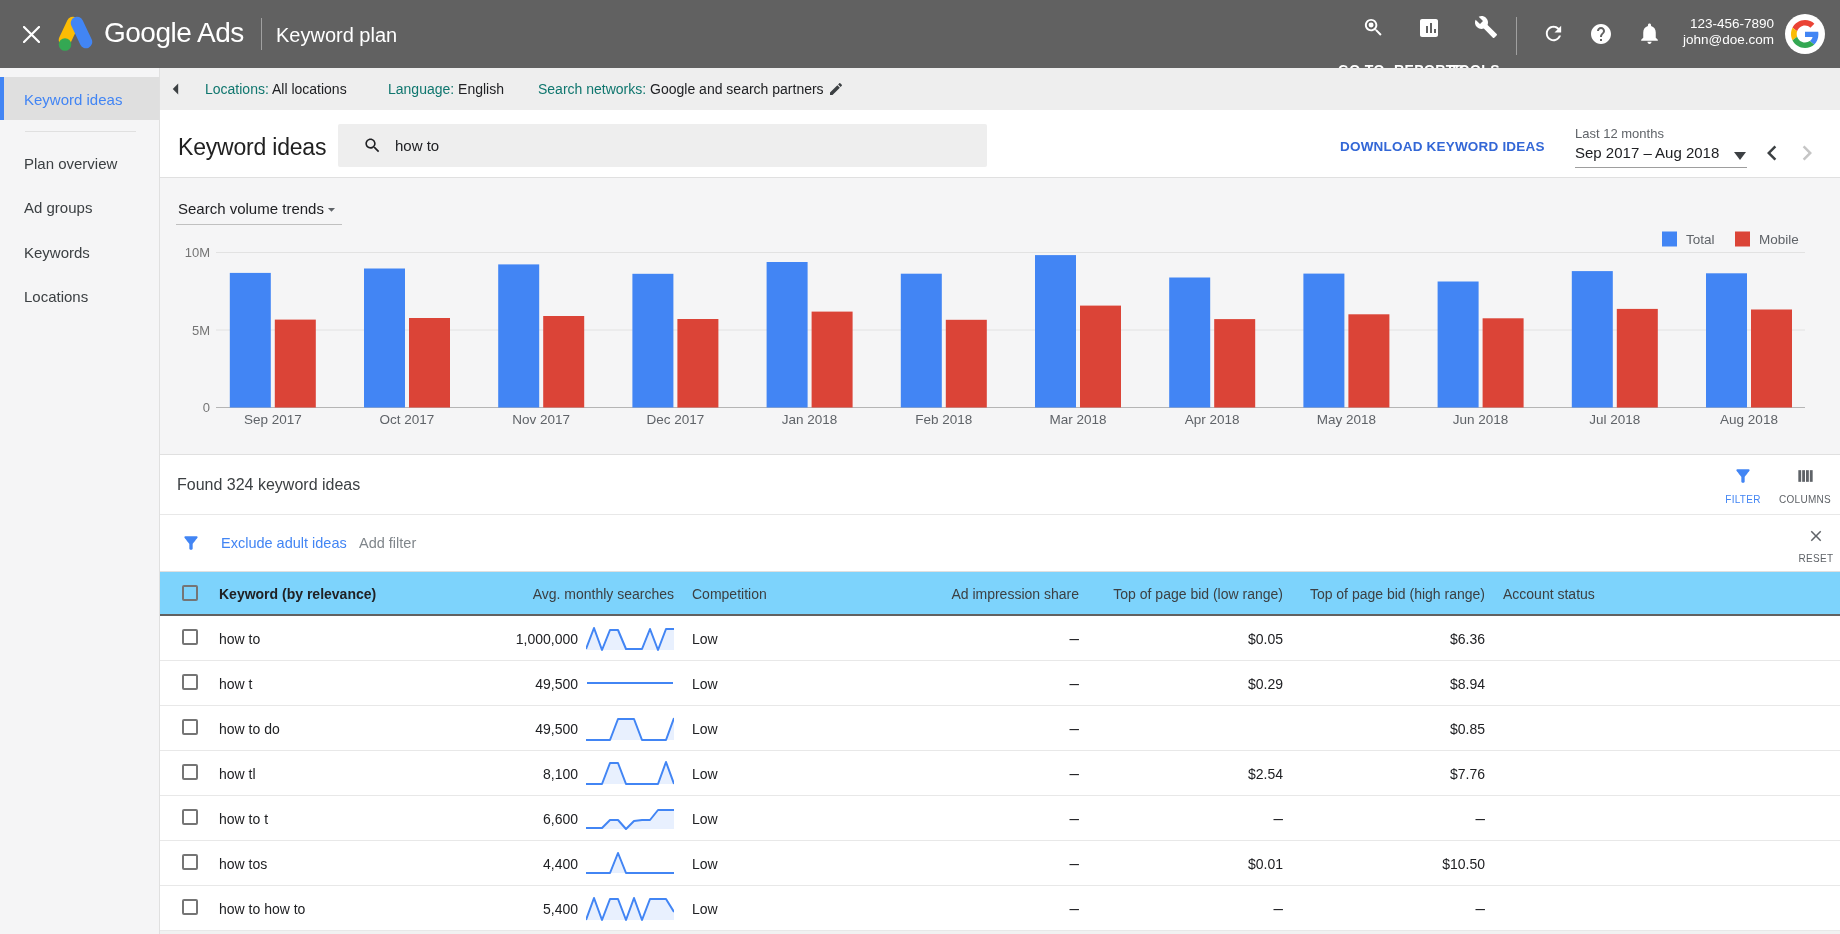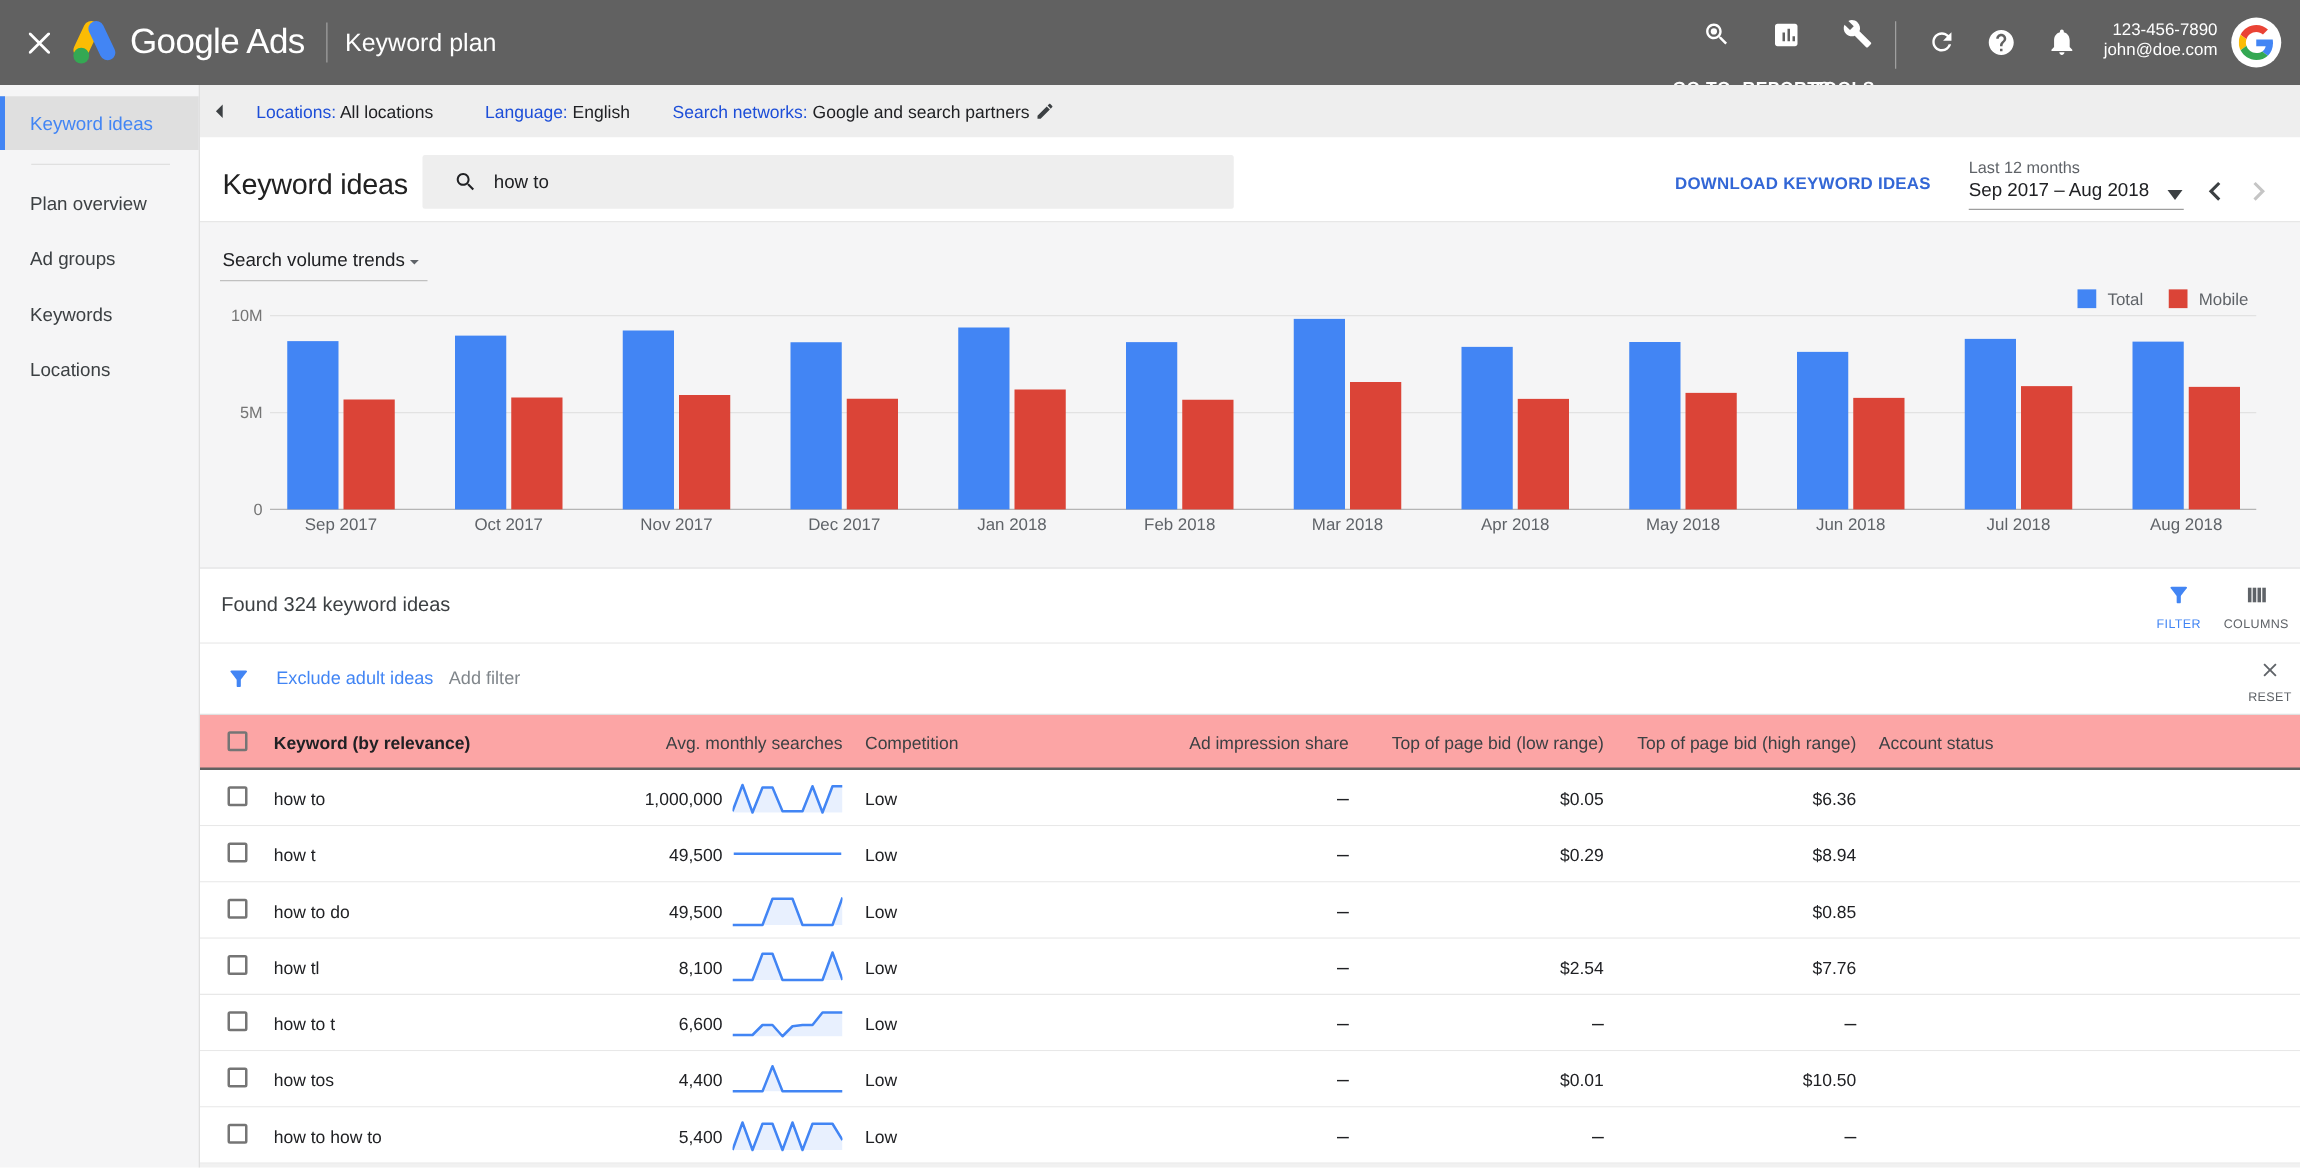--- a/index.html
+++ b/index.html
@@ -7,30 +7,30 @@
     font-family:"Liberation Sans", sans-serif; }
   .abs { position:absolute; }
   
   #topbar { position:absolute; left:0; top:0; width:1840px; height:68px; background:#616161; }
   .tb-label { position:absolute; color:#fff; font-size:14px; font-weight:bold; letter-spacing:.4px; text-align:left; width:70px;margin-top:16px; }
   
   #sidebar { position:absolute; left:0; top:68px; width:160px; height:866px; background:#f5f5f6; border-right:1px solid #e0e0e0; }
   .side-item { position:absolute; left:24px; font-size:15px; color:#3c4043; }
   
   #subheader { position:absolute; left:160px; top:68px; width:1680px; height:42px; background:#eeeeee; }
-  #subheader .lbl { color:#1d4ed8; }
+  #subheader .lbl { color:#0f766e; }
   #subheader .val { color:#202124; }
   
   #titlerow { position:absolute; left:160px; top:110px; width:1680px; height:68px; background:#fff; border-bottom:1px solid #e0e0e0; }
   
   #chartsec { position:absolute; left:160px; top:178px; width:1680px; height:277px; background:#f5f5f6; border-bottom:1px solid #e0e0e0; }
   
   #foundrow { position:absolute; left:160px; top:455px; width:1680px; height:60px; background:#fff; border-bottom:1px solid #e8e8e8; }
   #filterrow { position:absolute; left:160px; top:515px; width:1680px; height:57px; background:#fff; border-bottom:1px solid #e0e0e0; }
-  #thead { position:absolute; left:160px; top:572px; width:1680px; height:44px; background:#fca5a5; border-bottom:2px solid #616161; }
+  #thead { position:absolute; left:160px; top:572px; width:1680px; height:44px; background:#7dd3fc; border-bottom:2px solid #616161; }
   .trow { position:absolute; left:160px; width:1680px; height:45px; background:#fff; border-bottom:1px solid #e8e8e8; }
   .cb { position:absolute; left:22px; width:16px; height:16px; border:2px solid #757575; border-radius:2px; }
   .cell { position:absolute; font-size:14px; color:#202124; }
   .rcell { position:absolute; font-size:14px; color:#202124; text-align:right; }
   .hcell { position:absolute; font-size:14px; color:#3c4043; }
   .hrcell { position:absolute; font-size:14px; color:#3c4043; text-align:right; }
 </style>
 </head>
 <body>
 <div id="topbar">

